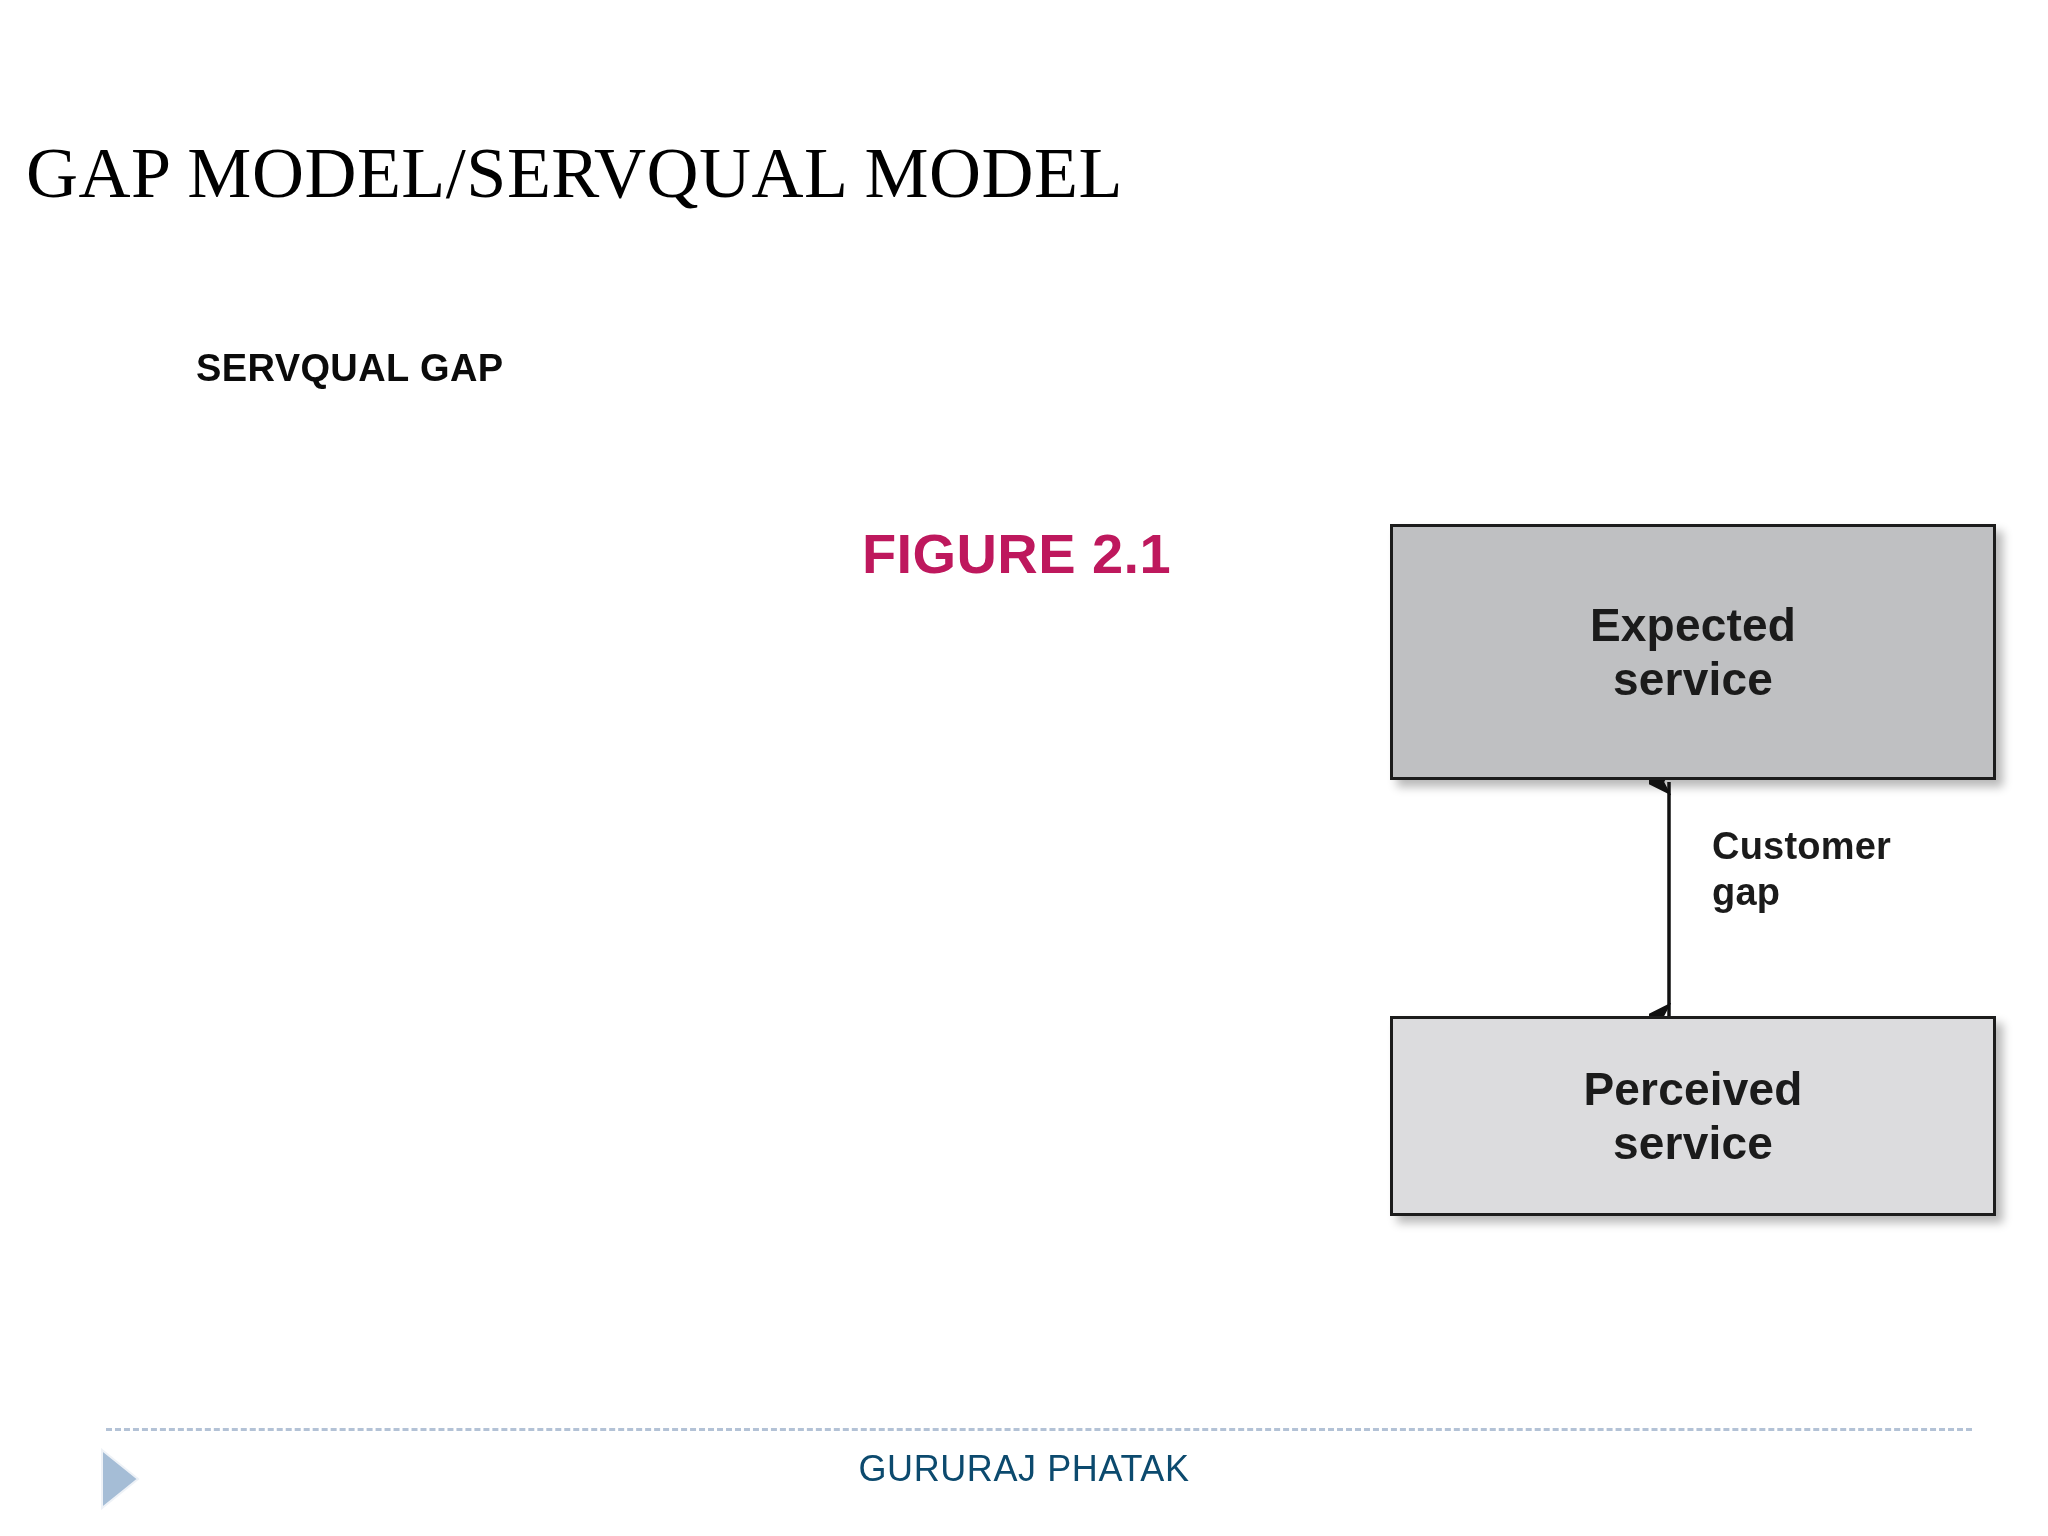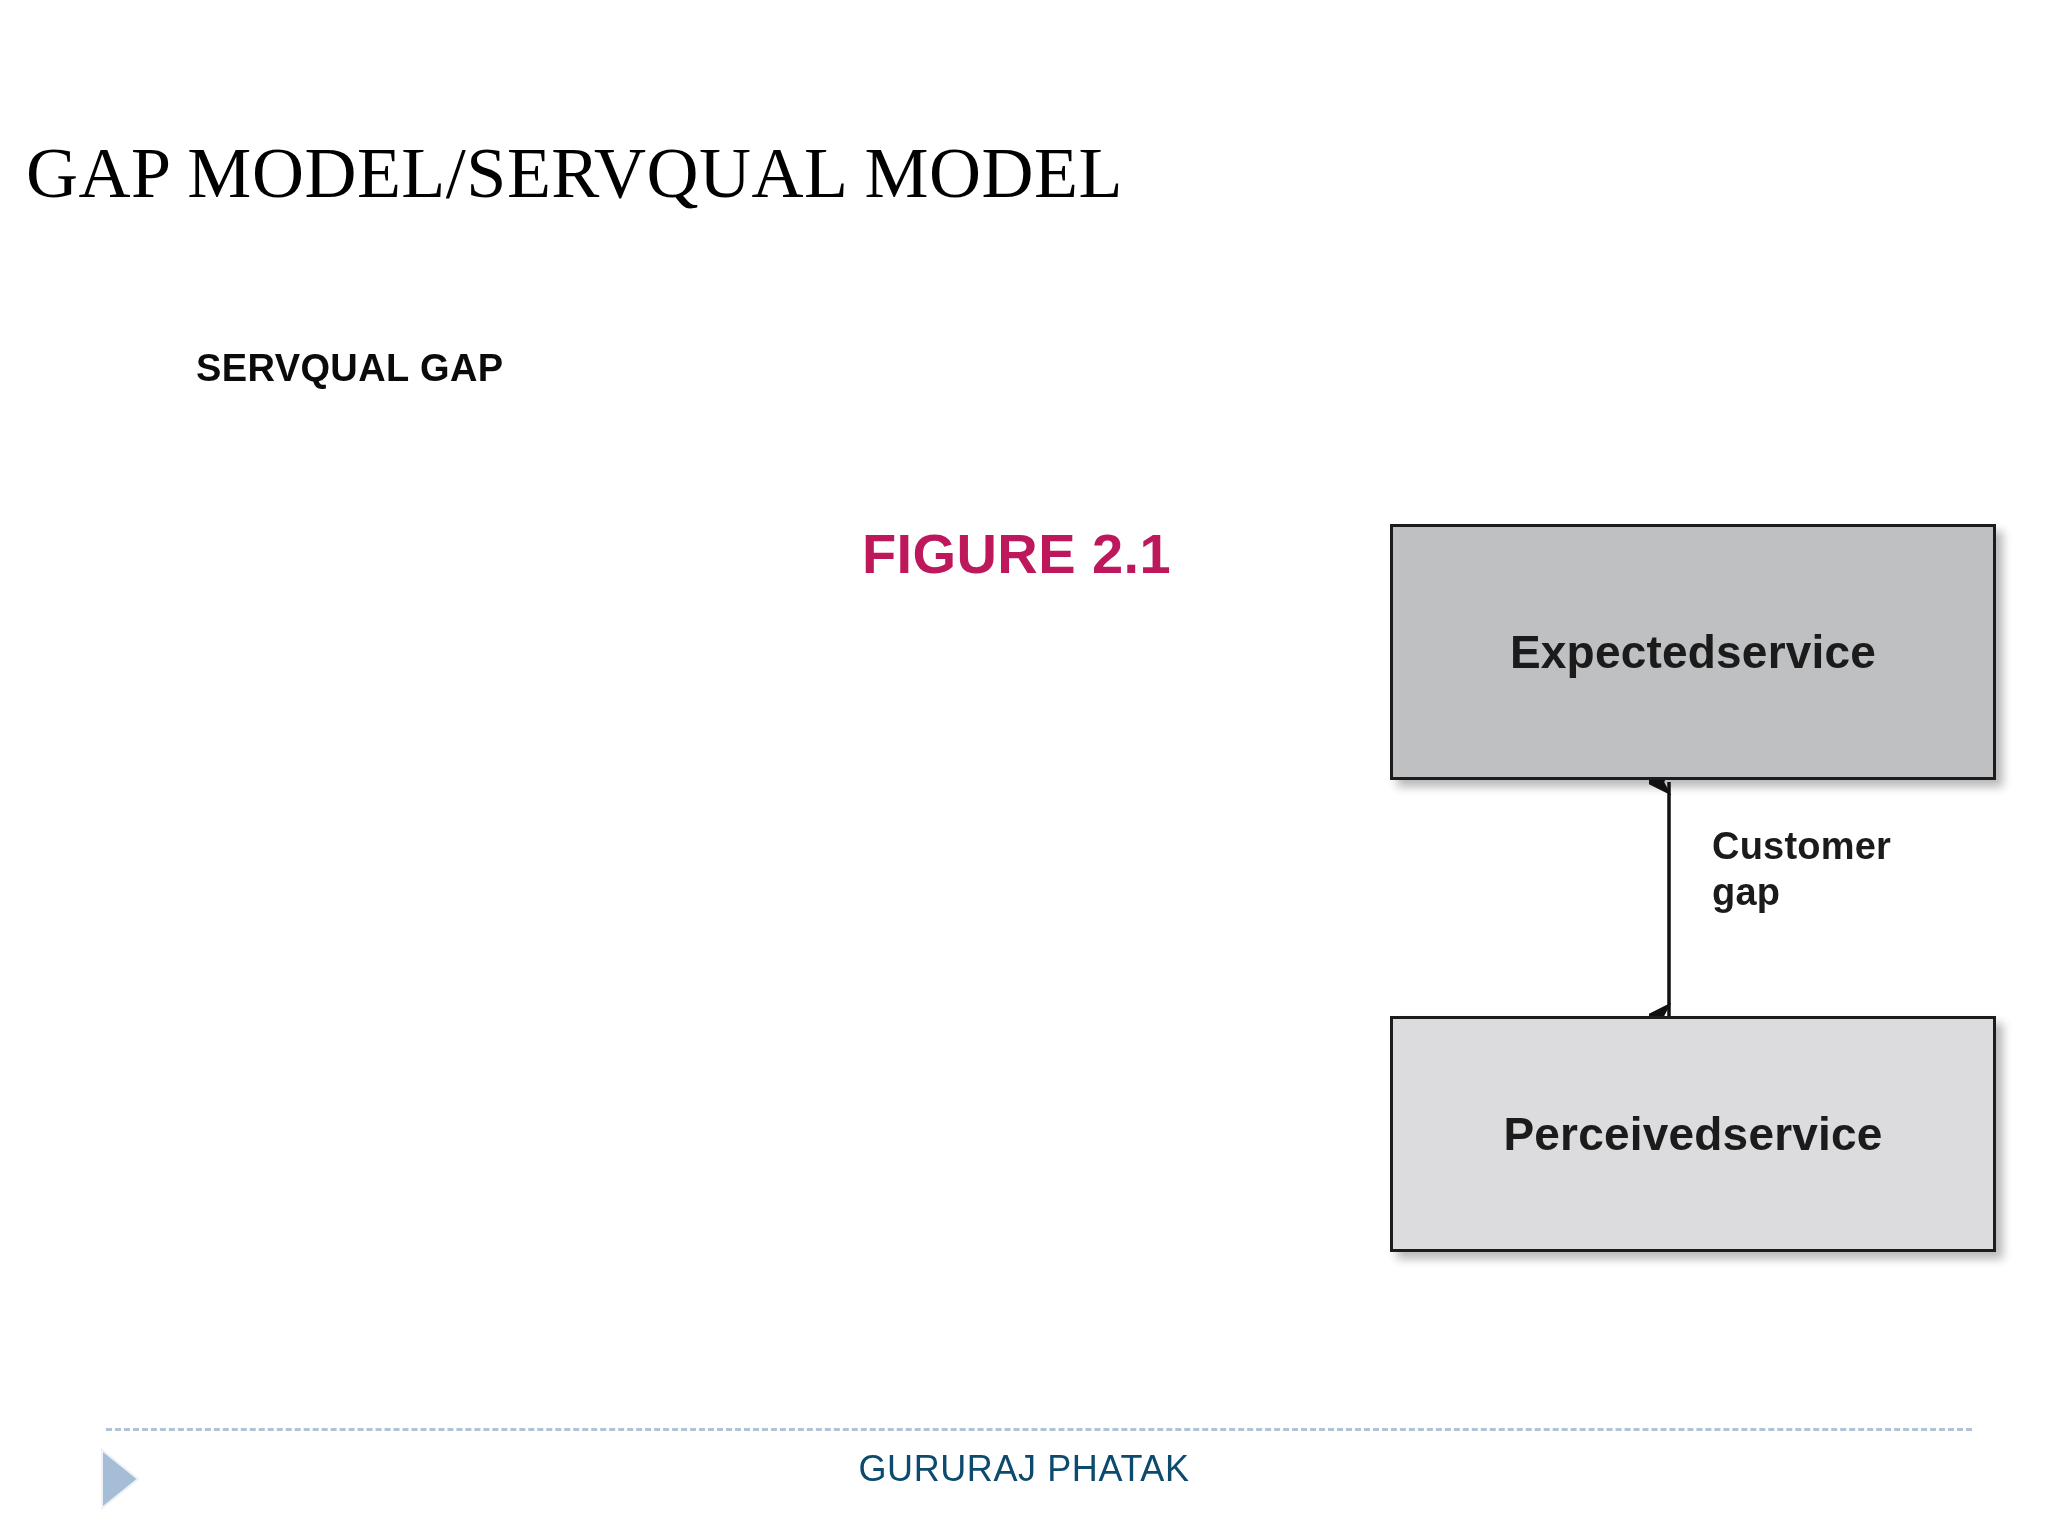--- a/index.html
+++ b/index.html
@@ -84,41 +84,42 @@
   }
 
   .gap-box {
     position: absolute;
     left: 0;
     width: 606px;
     border: 3px solid #1c1c1c;
     box-sizing: border-box;
     box-shadow: 7px 7px 9px rgba(0,0,0,0.28);
     display: flex;
+    flex-direction: column;
     align-items: center;
     justify-content: center;
     text-align: center;
   }
   .gap-box .box-line {
     font-family: "Liberation Sans", sans-serif;
     font-weight: bold;
     font-size: 46px;
     line-height: 1.18;
     color: #1b1b1b;
     letter-spacing: 0.2px;
   }
 
   .box-expected {
     top: 0px;
     height: 256px;
     background: #bfc0c2;
   }
   .box-perceived {
     top: 492px;
-    height: 236px;
+    height: 200px;
     background: #dcdcde;
   }
 
   
   .gap-arrow {
     position: absolute;
     left: 259px;
     top: 256px;
     width: 40px;
     height: 238px;

